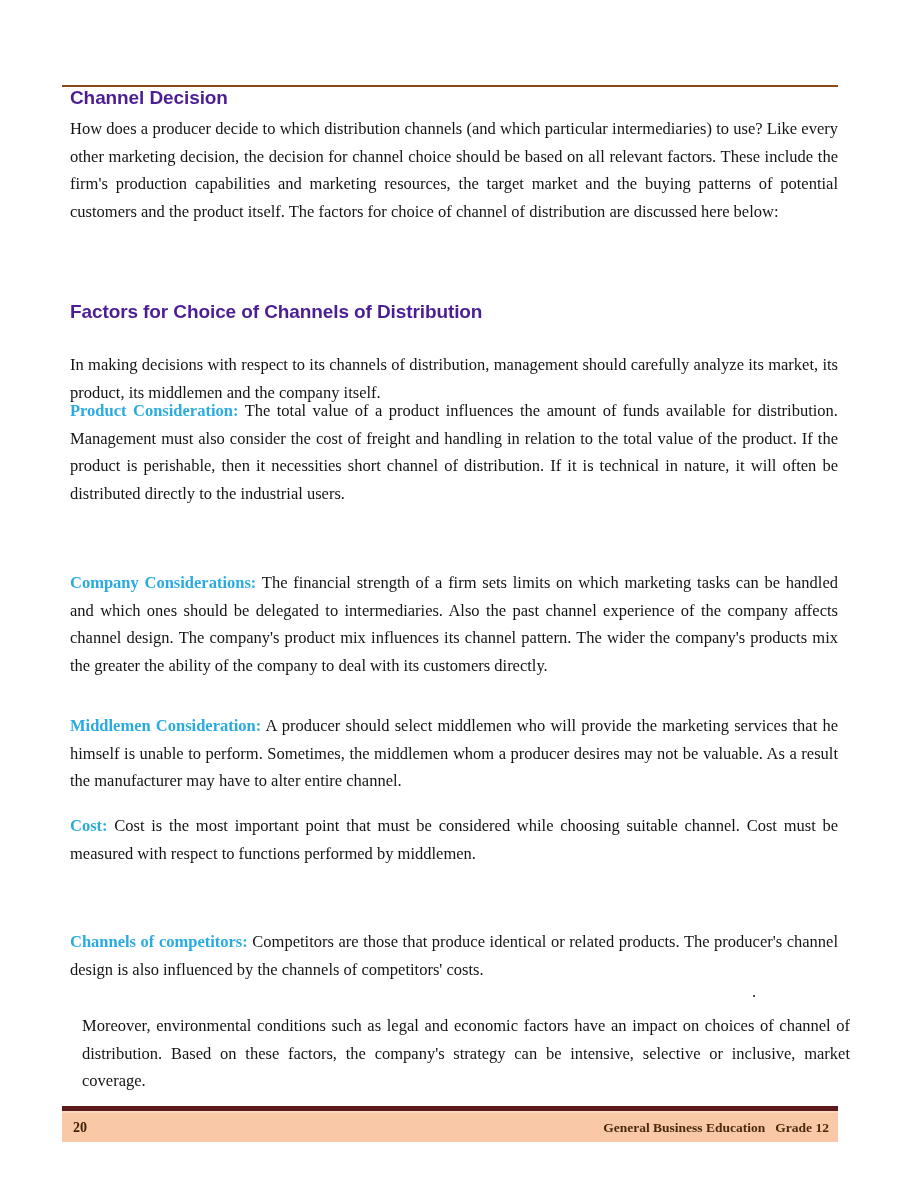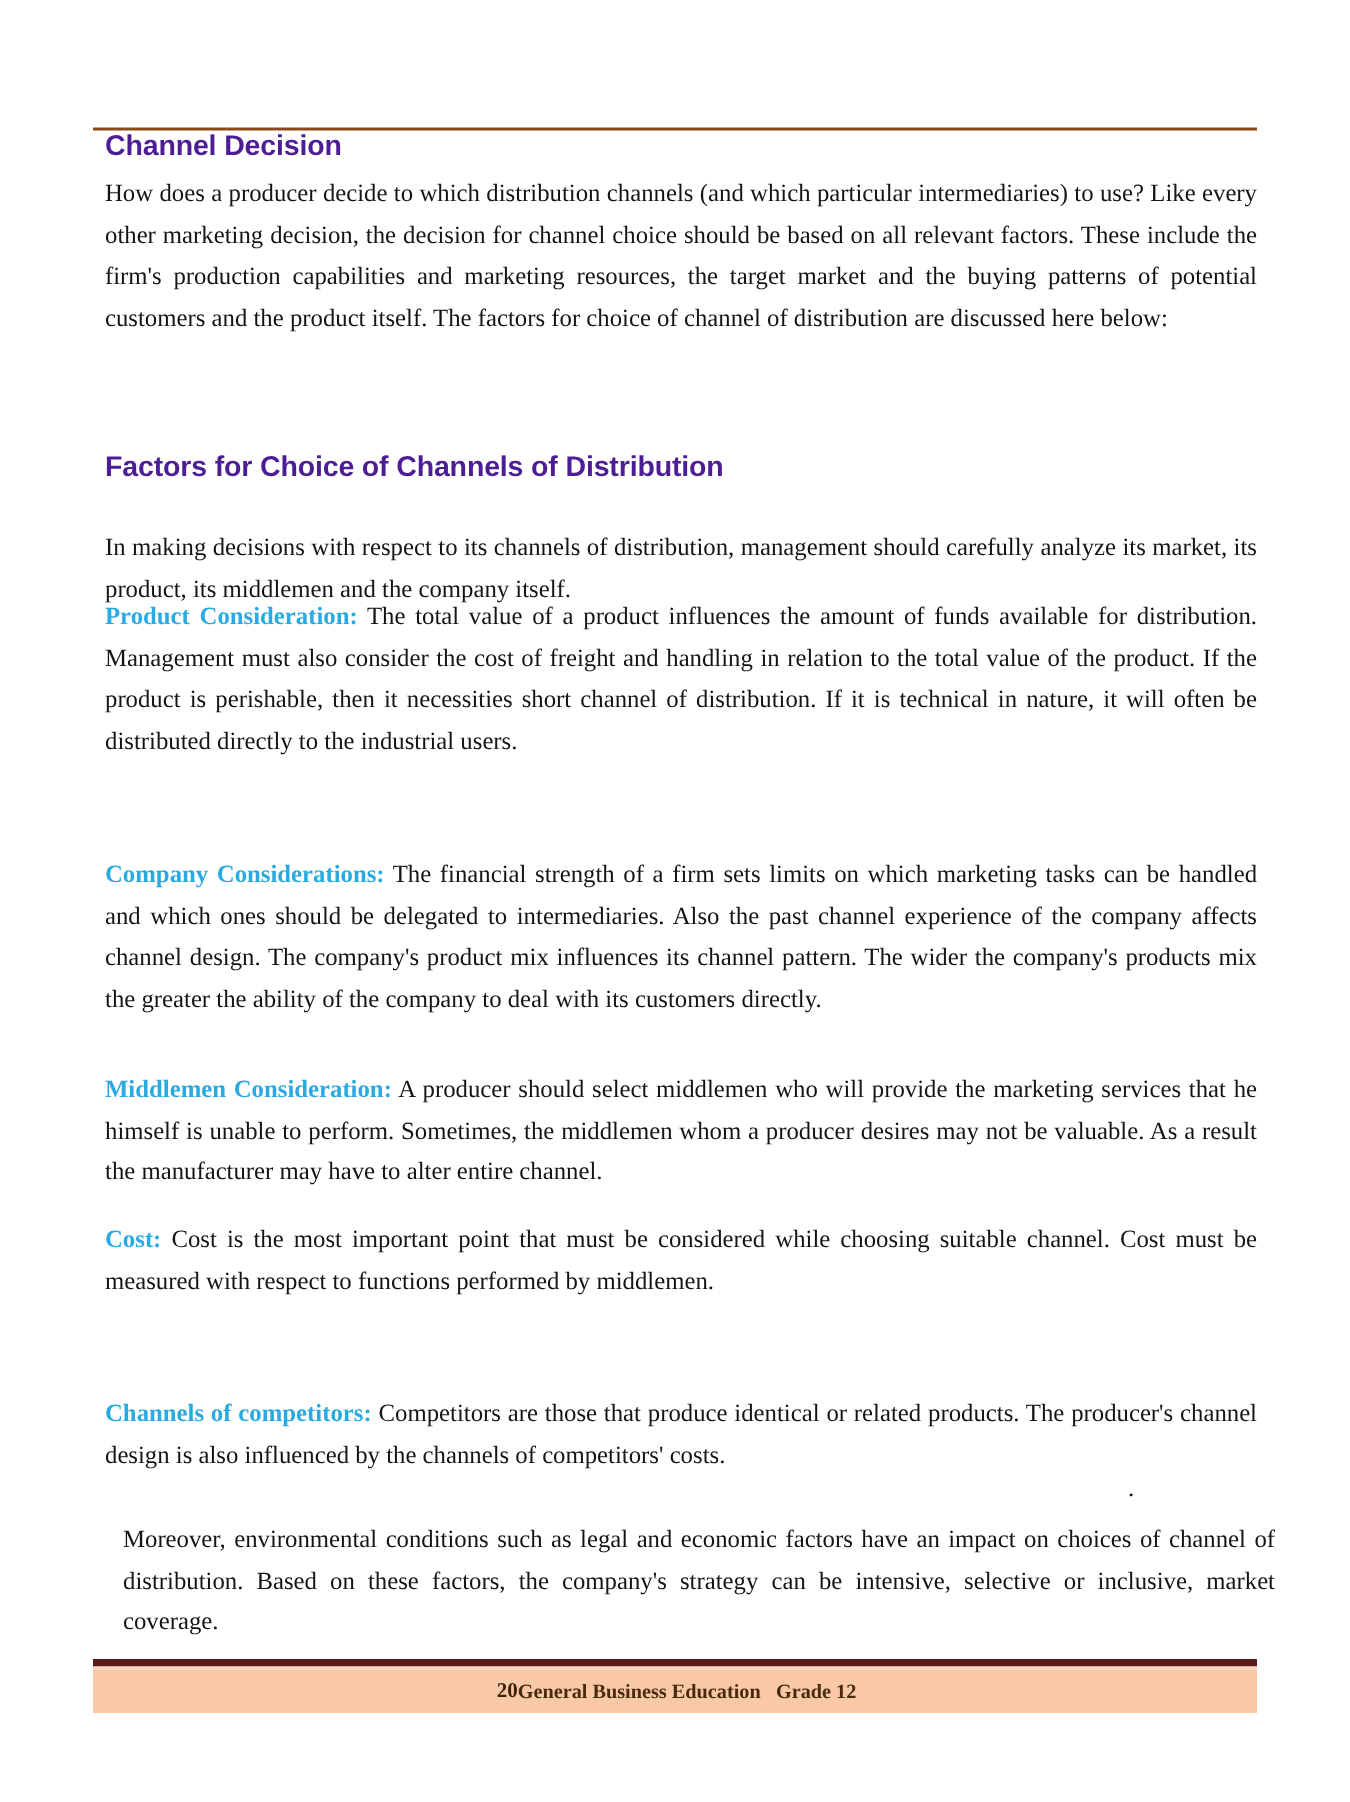--- a/index.html
+++ b/index.html
@@ -146,21 +146,21 @@
   }
   .footer-band {
     position: absolute;
     left: 62px;
     top: 1113px;
     width: 776px;
     height: 29px;
     background: #F9C9A7;
     display: flex;
     align-items: center;
-    justify-content: center;
+    justify-content: space-between;
     box-sizing: border-box;
     padding: 0 9px 0 11px;
   }
   .footer-page-number {
     font-family: "Liberation Serif", "DejaVu Serif", serif;
     font-weight: bold;
     font-size: 14px;
     color: #3B2208;
   }
   .footer-title {

